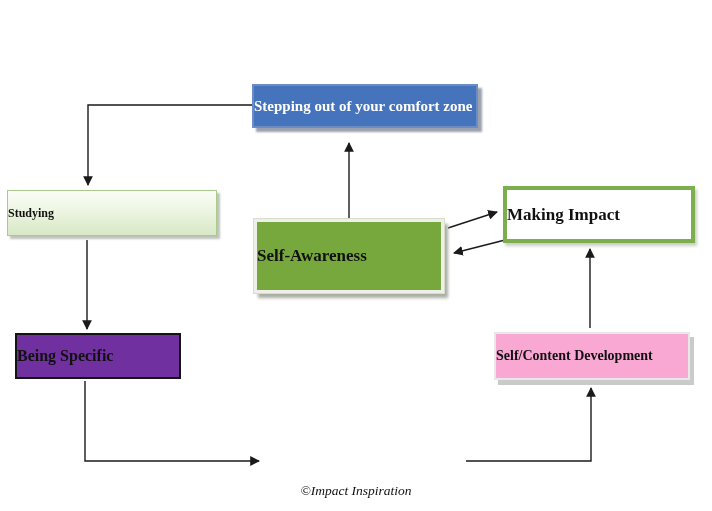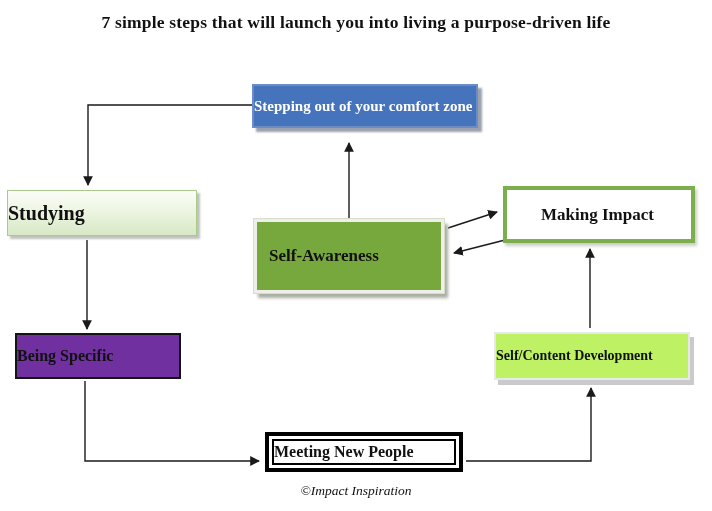--- a/index.html
+++ b/index.html
@@ -50,69 +50,66 @@
   }
   .node-comfort {
     left: 252px; top: 84px; width: 226px; height: 44px;
     background: #4574BD;
     border: 2px solid #6C8CC8;
     box-shadow: 4px 4px 2px #9BA2AE;
     color: #ffffff;
     font-size: 15px;
   }
   .node-studying {
-    left: 7px; top: 190px; width: 190px; height: 46px;
+    left: 7px; top: 190px; width: 210px; height: 46px;
     background: linear-gradient(#FBFDF8, #EDF5E2 45%, #D7E8C5);
     border: 1px solid #A9C98D;
     box-shadow: 3px 3px 2px #BFC3BB;
-    font-size: 20px;
+    font-size: 12px;
   }
   .node-awareness {
     left: 254px; top: 219px; width: 190px; height: 74px;
     background: #77A83D;
     border: 3px solid #EDEFE8;
     box-shadow: 0 0 0 1px #D8DDD0, 4px 5px 3px #A9AEA3;
     font-size: 17px;
-    padding-left: 12px;
   }
   .node-impact {
     left: 503px; top: 186px; width: 192px; height: 57px;
     background: #ffffff;
     border: 4px solid #7CAE4E;
     box-shadow: 2px 3px 3px #C9CDC5;
     font-size: 17px;
-    padding-left: 34px;
   }
   .node-specific {
     left: 15px; top: 333px; width: 166px; height: 46px;
     background: #7030A0;
     border: 2px solid #141414;
     font-size: 16px;
   }
   .node-development {
     left: 494px; top: 332px; width: 196px; height: 48px;
-    background: #bef264;
+    background: #f9a8d4;
     border: 2px solid #E8E8E8;
     box-shadow: 4px 5px 0 #CACACA;
     font-size: 14px;
   }
   .node-meeting {
     left: 272px; top: 439px; width: 184px; height: 26px;
     background: #ffffff;
     border: 2px solid #000000;
     box-shadow: 0 0 0 3px #ffffff, 0 0 0 7px #000000;
     font-size: 16px;
   }
 </style>
 </head>
 <body>
 
 <div class="stage">
 
-  <div class="title">7 simple steps that will launch you into living a purpose-driven life</div>
 
   <svg class="connectors" viewBox="0 0 712 511" fill="none" xmlns="http://www.w3.org/2000/svg">
     <defs>
       <marker id="arrow" viewBox="0 0 10 10" refX="9" refY="5" markerWidth="7" markerHeight="7" orient="auto-start-reverse">
         <path d="M0,0 L10,5 L0,10 Z" fill="#1A1A1A"></path>
       </marker>
     </defs>
     <path d="M252,105 H88 V185" stroke="#1A1A1A" stroke-width="1.4" marker-end="url(#arrow)"></path>
     <path d="M87,240 V329" stroke="#1A1A1A" stroke-width="1.4" marker-end="url(#arrow)"></path>
     <path d="M85,381 V461 H259" stroke="#1A1A1A" stroke-width="1.4" marker-end="url(#arrow)"></path>
@@ -140,19 +137,16 @@
   </div>
 
   <div class="node node-specific">
     <span>Being Specific</span>
   </div>
 
   <div class="node node-development">
     <span>Self/Content Development</span>
   </div>
 
-  <div class="node node-meeting">
-    <span>Meeting New People</span>
-  </div>
 
   <div class="footer">©Impact Inspiration</div>
 
 </div>
 
 </body></html>

